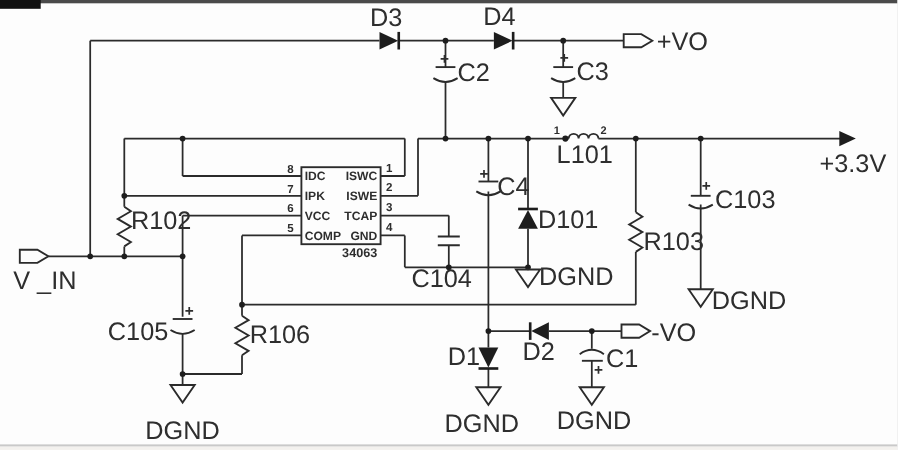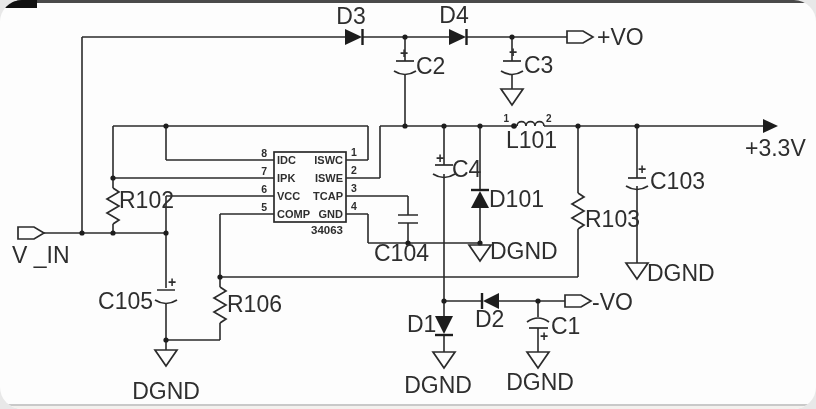--- a/index.html
+++ b/index.html
@@ -1,17 +1,17 @@
 <!DOCTYPE html>
 <html><head>
 <meta charset="utf-8">
 <style>
   html,body{margin:0;padding:0;background:#e8e8e8;}
   #stage{position:relative;width:816px;height:409px;background:#fdfdfd;overflow:hidden;
-         font-family:"Liberation Sans",sans-serif;border-radius:22px;}
+         font-family:"Liberation Sans",sans-serif;}
   svg{position:absolute;left:0;top:0;}
   .wire{stroke:#2b2b2b;stroke-width:1.6;fill:none;}
   .comp{stroke:#2b2b2b;stroke-width:1.7;fill:none;}
   .fillc{fill:#1d1d1d;stroke:none;}
   .bar{stroke:#1d1d1d;stroke-width:2.4;fill:none;}
   .dot{fill:#1d1d1d;}
   text{fill:#2e2e2e;}
   .ref{font-size:23px;}
   .plus{font-size:14px;font-weight:bold;}
   .pinname{font-size:11px;font-weight:bold;}

